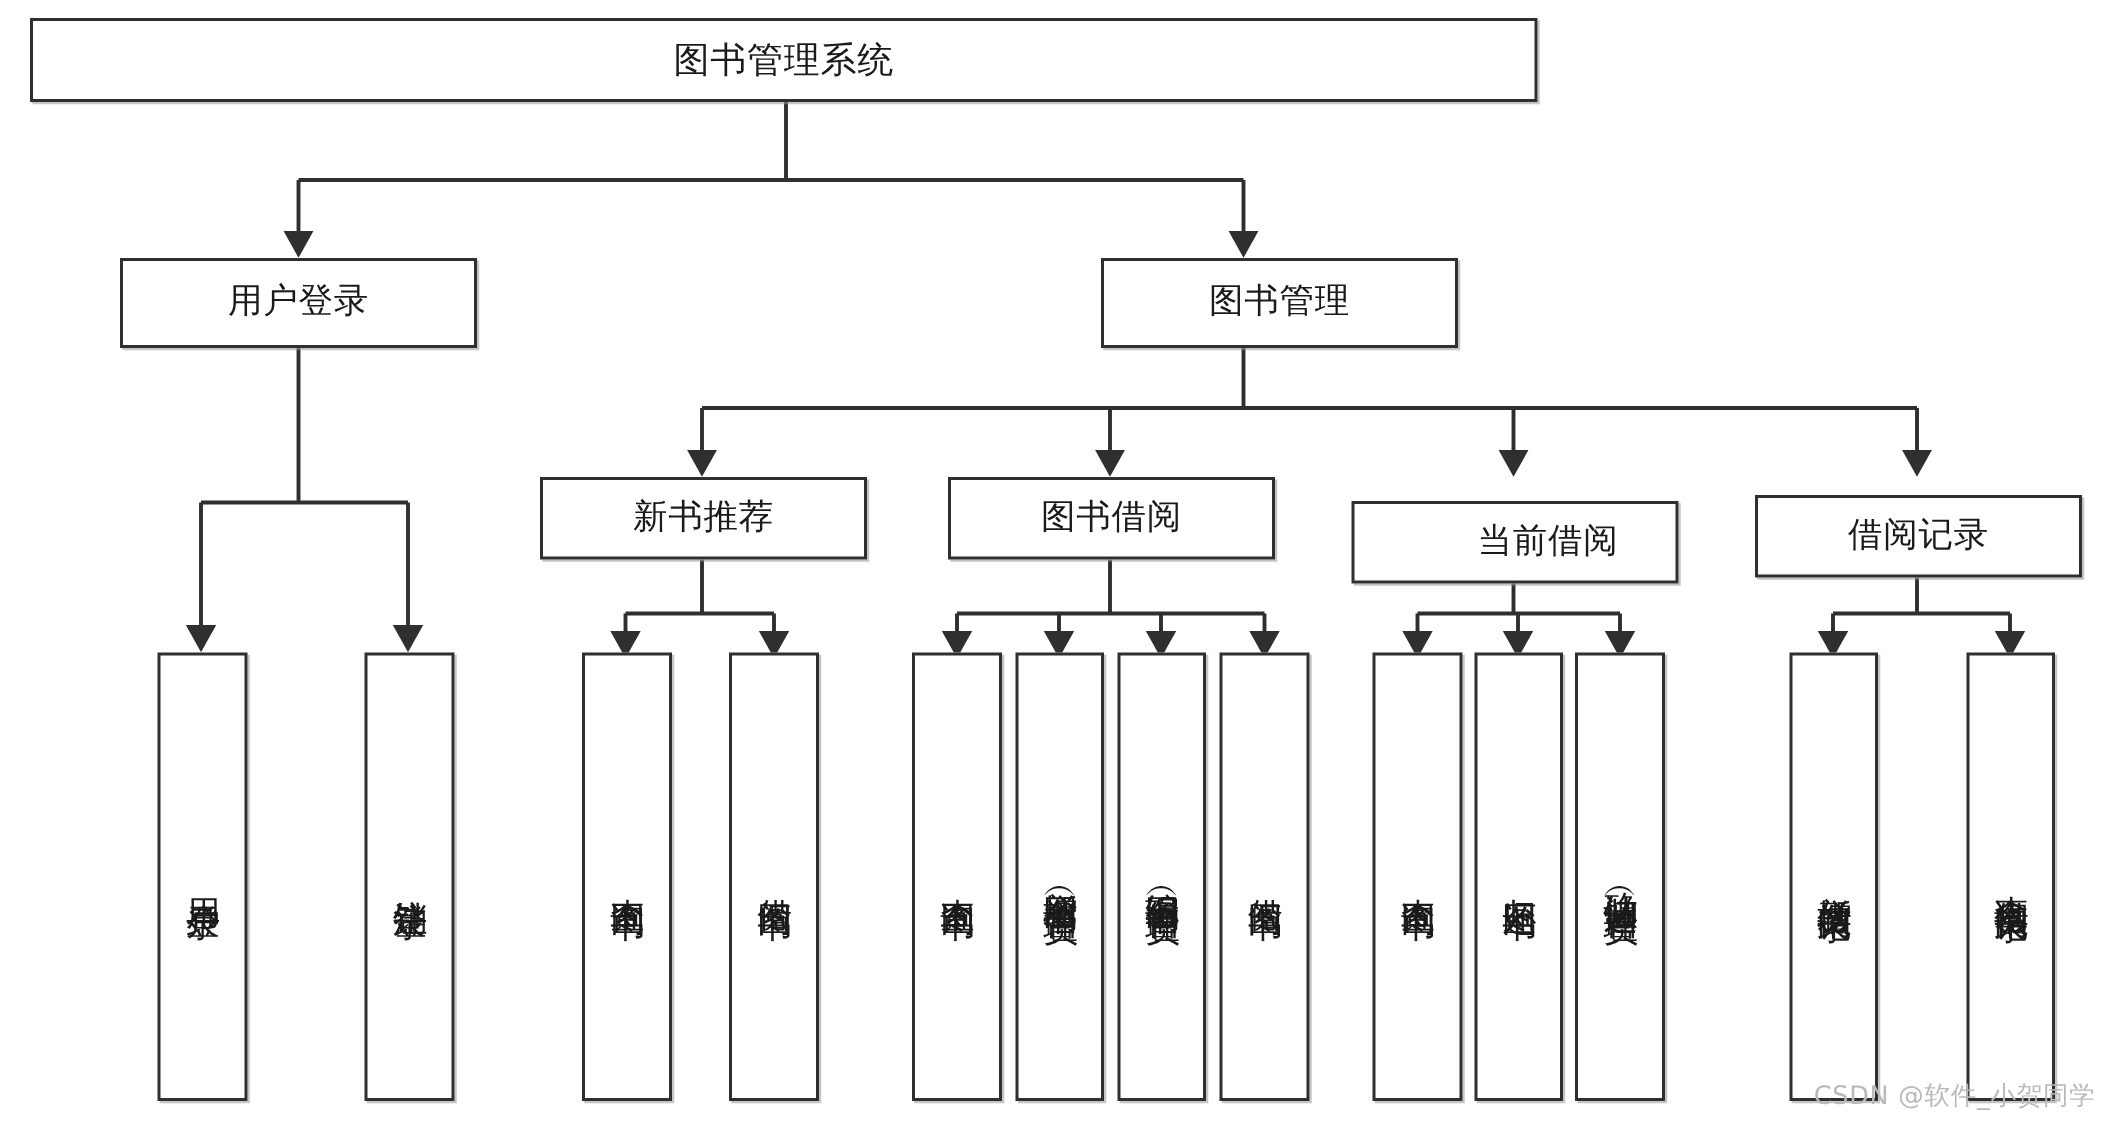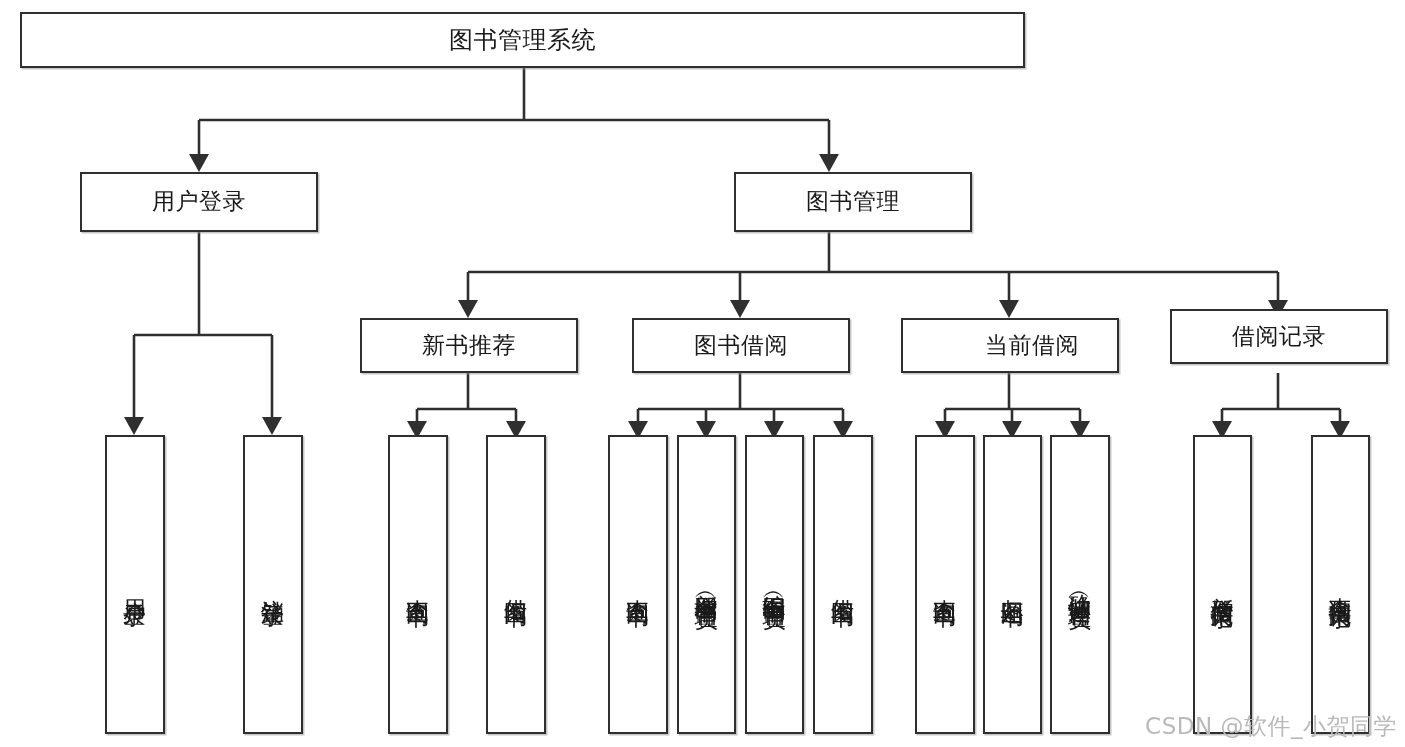--- a/index.html
+++ b/index.html
@@ -62,21 +62,21 @@
     text-orientation: upright;
     font-size: 23px;
     line-height: 1.05;
     letter-spacing: 2px;
     white-space: nowrap;
   }
   #watermark {
     position: absolute;
     right: 8px;
     bottom: 5px;
-    font-size: 23px;
+    font-size: 17px;
     color: #b9b9b9;
     letter-spacing: 0.5px;
     z-index: 5;
     white-space: nowrap;
     font-family: "DejaVu Sans", "Liberation Sans", sans-serif;
   }
 </style>
 </head>
 <body>
 
@@ -142,24 +142,24 @@
   <div class="node h" style="left:734px; top:172px; width:238px; height:60px;">
     <span class="label">图书管理</span>
   </div>
 
   <div class="node h" style="left:632px; top:318px; width:218px; height:55px;">
     <span class="label">图书借阅</span>
   </div>
   <div class="node h" style="left:360px; top:318px; width:218px; height:55px;">
     <span class="label">新书推荐</span>
   </div>
-  <div class="node h" style="left:901px; top:318px; width:218px; height:55px;padding-left:44px;">
+  <div class="node h" style="left:901px; top:334px; width:218px; height:55px;padding-left:44px;">
     <span class="label">当前借阅</span>
   </div>
-  <div class="node h" style="left:1170px; top:309px; width:218px; height:55px;">
+  <div class="node h" style="left:1170px; top:330px; width:218px; height:55px;">
     <span class="label">借阅记录</span>
   </div>
 
   <div class="node v" style="left:105px; top:435px; width:60px; height:299px;">
     <span class="label">用户登录</span>
   </div>
   <div class="node v" style="left:243px; top:435px; width:60px; height:299px;">
     <span class="label">注销登录</span>
   </div>
 

